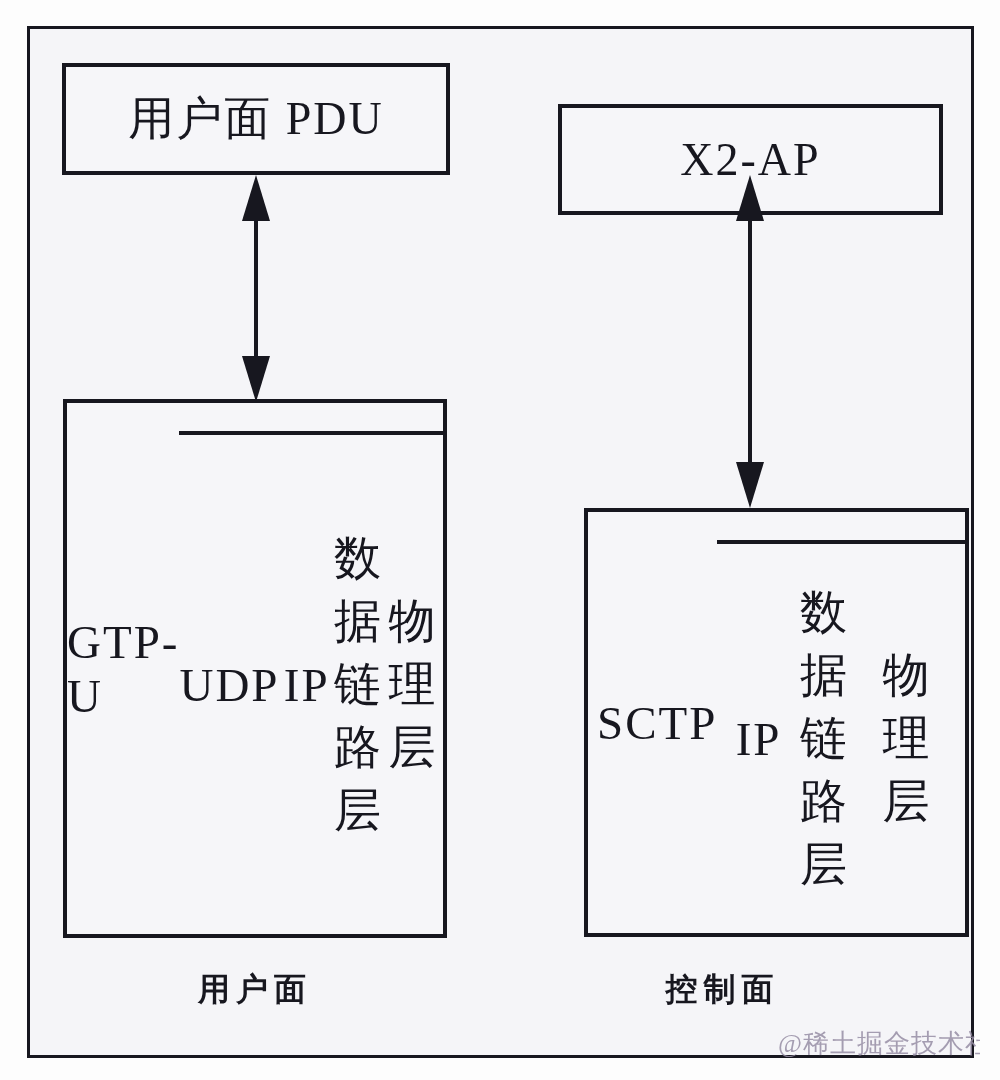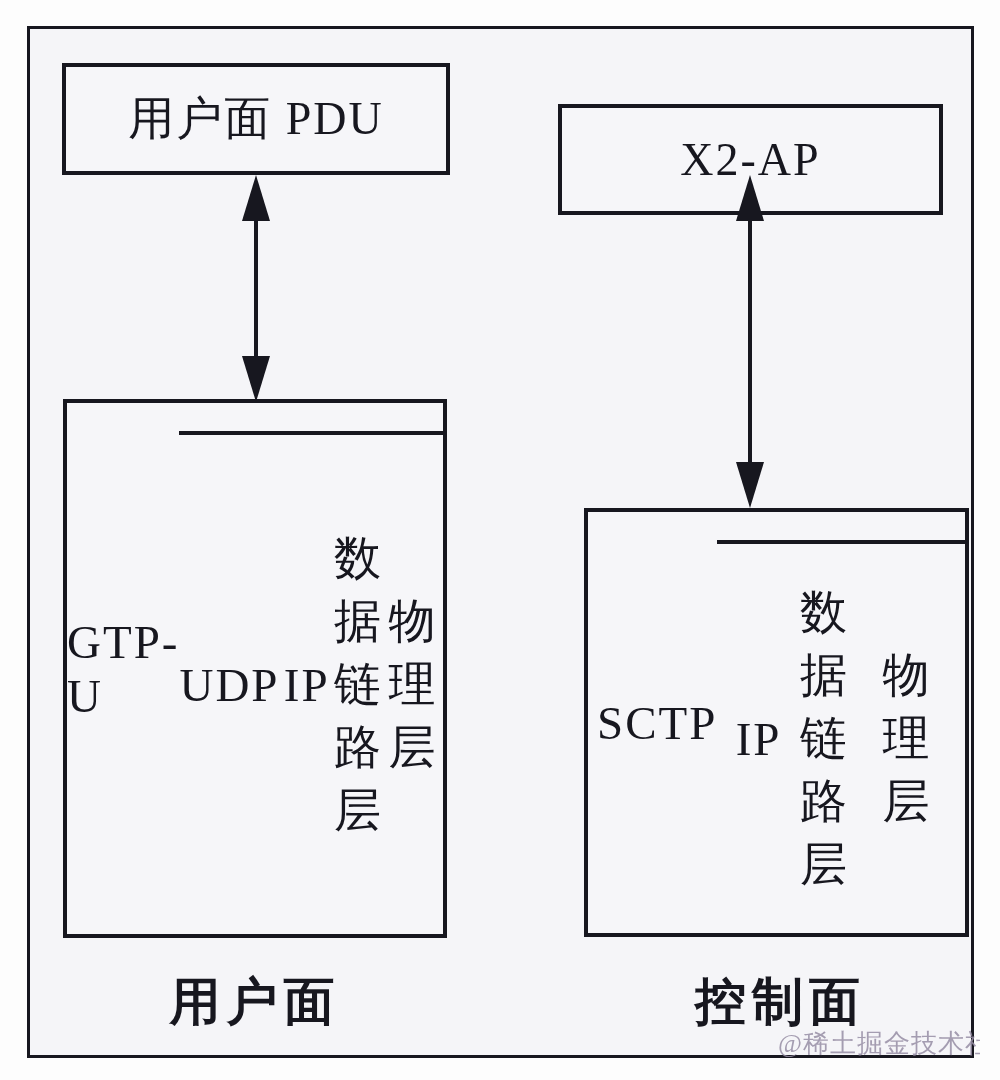--- a/index.html
+++ b/index.html
@@ -55,26 +55,26 @@
     display: flex;
     align-items: center;
     justify-content: center;
     font-size: 47px;
     letter-spacing: 2px;
   }
   .layer + .layer { border-top: 4px solid #17171f; margin-top: 28px; }
   .plane-label {
     position: absolute;
     text-align: center;
-    font-size: 51px;
+    font-size: 32px;
     font-weight: 700;
     letter-spacing: 6px;
   }
   .plane-label.left  { left: 63px;  top: 968px; width: 384px; }
-  .plane-label.right { left: 588px; top: 968px; width: 385px; }
+  .plane-label.right { left: 530px; top: 968px; width: 385px; }
   .arrow-svg { position: absolute; }
   .arrow-svg.left  { left: 229px; top: 175px; }
   .arrow-svg.right { left: 723px; top: 175px; }
   .watermark {
     position: absolute;
     left: 778px;
     top: 1026px;
     width: 180px;
     font-size: 26px;
     letter-spacing: 1px;

